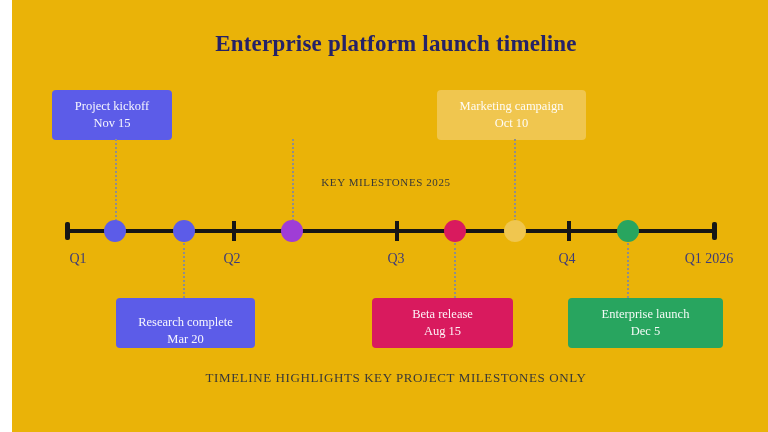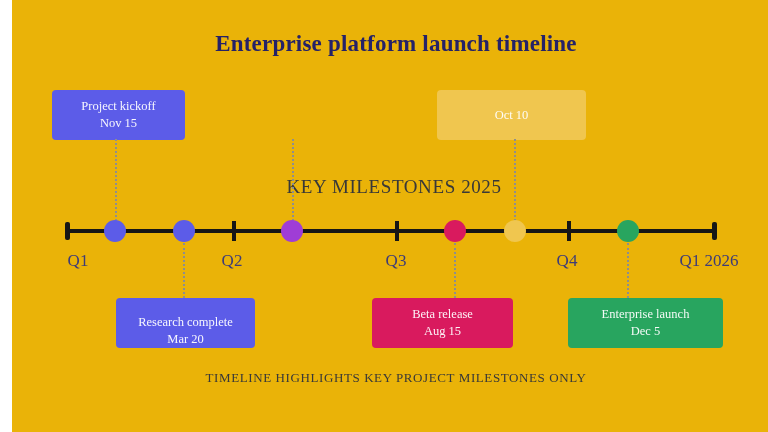--- a/index.html
+++ b/index.html
@@ -8,33 +8,33 @@
     background:#eab308; overflow:hidden;
     font-family:Liberation Serif, serif;
     margin-left:12px;
   }
   .title {
     position:absolute; top:31px; left:0; width:768px;
     text-align:center; font-size:23px; font-weight:700;
     color:#252268; letter-spacing:0.2px;
   }
   .section-label {
-    position:absolute; top:176px; left:382px; transform:translateX(-50%);
-    font-size:19px; letter-spacing:0.6px; color:#383838; white-space:nowrap;
+    position:absolute; top:176px; left:374px; transform:translateX(-50%);
+    font-size:11px; letter-spacing:0.6px; color:#383838; white-space:nowrap;
   }
   .footnote {
     position:absolute; top:370px; left:0; width:768px; text-align:center;
     font-size:13px; letter-spacing:0.6px; color:#383838;
   }
   .box {
     position:absolute; height:50px; border-radius:4px;
     display:flex; flex-direction:column; align-items:center; justify-content:center;
     color:rgba(255,255,255,0.95); font-size:12.5px; line-height:17px; text-align:center;
   }
-  .m0 { left:40px;  top:90px;  width:133px; }
+  .m0 { left:40px;  top:90px;  width:120px; }
   .m1 { left:104px; top:298px; width:139px;justify-content:flex-end; }
   .m2 { left:240px; top:90px;  width:138px; }
   .m3 { left:360px; top:298px; width:141px; }
   .m4 { left:425px; top:90px;  width:149px; }
   .m5 { left:556px; top:298px; width:155px; }
   .axis {
     position:absolute; left:55px; top:229px; width:648px; height:4px;
     background:#161616; border-radius:2px;
   }
   .cap {
@@ -56,21 +56,21 @@
     position:absolute; width:0; border-left:2px dotted #8E8E8E;
   }
   .c0 { left:103px; top:139px; height:82px; }
   .c1 { left:171px; top:243px; height:55px; }
   .c2 { left:280px; top:139px; height:82px; }
   .c3 { left:442px; top:243px; height:55px; }
   .c4 { left:502px; top:139px; height:82px; }
   .c5 { left:615px; top:243px; height:55px; }
   .qlabel {
     position:absolute; top:251px; transform:translateX(-50%);
-    font-size:17px; color:#3E3C78; white-space:nowrap;
+    font-size:14px; color:#3E3C78; white-space:nowrap;
   }
   .q0 { left:66px; }  .q1 { left:220px; } .q2 { left:384px; }
   .q3 { left:555px; } .q4 { left:697px; }
 </style>
 </head>
 <body>
 
 <div class="canvas">
 
   <div class="title">Enterprise platform launch timeline</div>
@@ -81,20 +81,21 @@
   </div>
   <div class="box m1" style="background: rgb(92, 92, 232);">
     <span>Research complete</span>
     <span>Mar 20</span>
   </div>
   <div class="box m3" style="background: rgb(217, 26, 94);">
     <span>Beta release</span>
     <span>Aug 15</span>
   </div>
   <div class="box m4" style="background: rgb(240, 198, 79);">
+    <span>Marketing campaign</span>
     <span>Oct 10</span>
   </div>
   <div class="box m5" style="background: rgb(40, 165, 95); text-align: right;">
     <span>Enterprise launch</span>
     <span>Dec 5</span>
   </div>
 
   <div class="section-label">KEY MILESTONES 2025</div>
 
   <div class="connector c0"></div>

